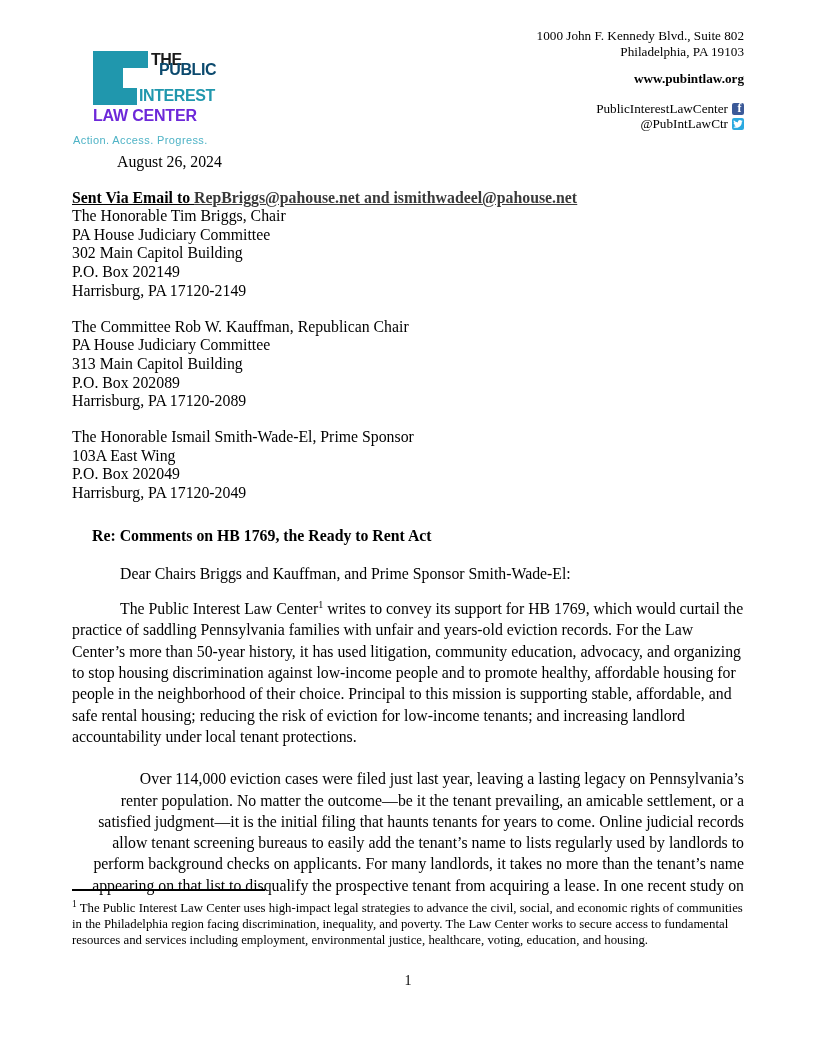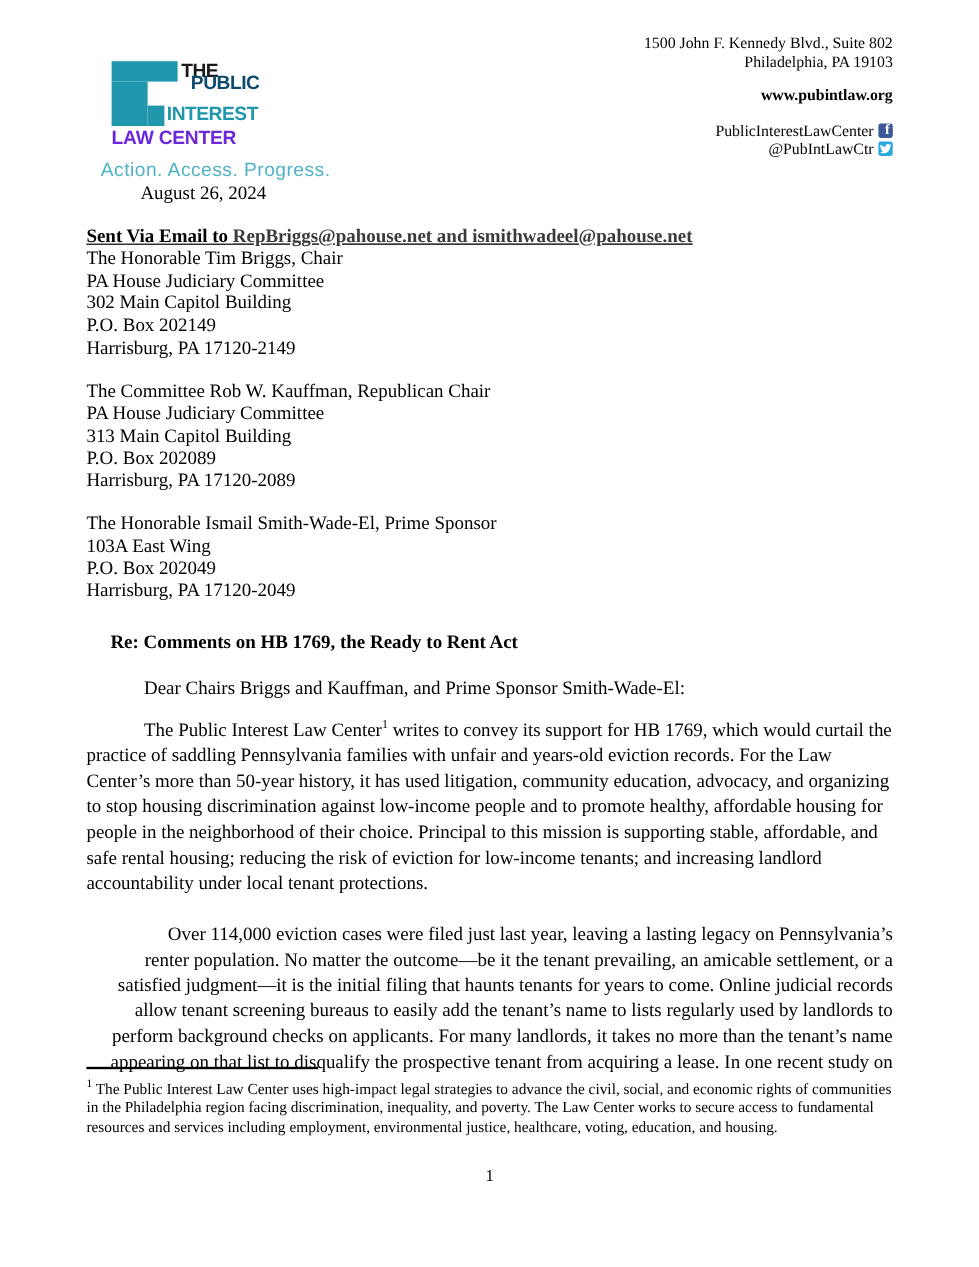--- a/index.html
+++ b/index.html
@@ -28,23 +28,23 @@
     position:absolute;
     font-family:"Liberation Sans", sans-serif;
     font-weight:bold; font-size:16px; line-height:17px;
     letter-spacing:-0.4px; white-space:nowrap;
   }
   .w-the      { left:79px; top:23px; color:#1a1a1a; }
   .w-public   { left:55px; top:33px; color:#0c4a6e;margin-left:32px; }
   .w-interest { left:67px; top:59px; color:#2097ad; }
   .w-lawcenter{ left:21px; top:79px; color:#6d28d9; letter-spacing:-0.2px; }
   .logo-tagline {
-    position:absolute; left:12px; top:106px;
+    position:absolute; left:1px; top:106px;
     font-family:"Liberation Sans", sans-serif;
-    font-size:16px; color:#4fb3c6; letter-spacing:0.4px; white-space:nowrap;
+    font-size:11px; color:#4fb3c6; letter-spacing:0.4px; white-space:nowrap;
   }
 
   .contact-block { text-align:right; font-size:13.2px; line-height:16px; }
   .contact-block .website { font-weight:bold; margin-top:11px; }
   .social-row { display:flex; justify-content:flex-end; align-items:center; gap:4px; line-height:15px; }
   .social-row.first { margin-top:14px; }
   .badge {
     display:inline-block; width:12px; height:12px; border-radius:2px;
     position:relative; flex:0 0 auto;
   }
@@ -99,21 +99,21 @@
       <div class="mark mark-col"></div>
       <div class="mark mark-arm"></div>
       <span class="logo-word w-the">THE</span>
       <span class="logo-word w-public">PUBLIC</span>
       <span class="logo-word w-interest">INTEREST</span>
       <span class="logo-word w-lawcenter">LAW CENTER</span>
       <span class="logo-tagline">Action. Access. Progress.</span>
     </div>
 
     <div class="contact-block">
-      <div>1500 John F. Kennedy Blvd., Suite 802</div>
+      <div>1000 John F. Kennedy Blvd., Suite 802</div>
       <div>Philadelphia, PA 19103</div>
       <div class="website">www.pubintlaw.org</div>
       <div class="social-row first">
         <span>PublicInterestLawCenter</span>
         <span class="badge badge-fb"></span>
       </div>
       <div class="social-row">
         <span>@PubIntLawCtr</span>
         <span class="badge badge-tw">
           <svg width="10" height="8" viewBox="0 0 24 20">

